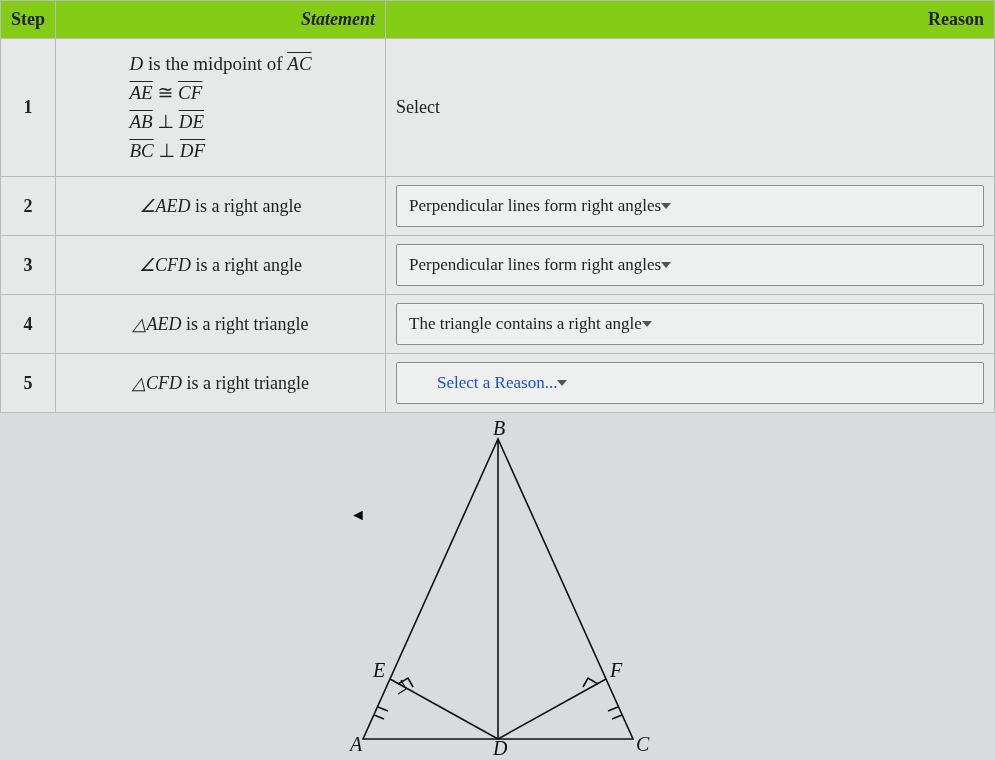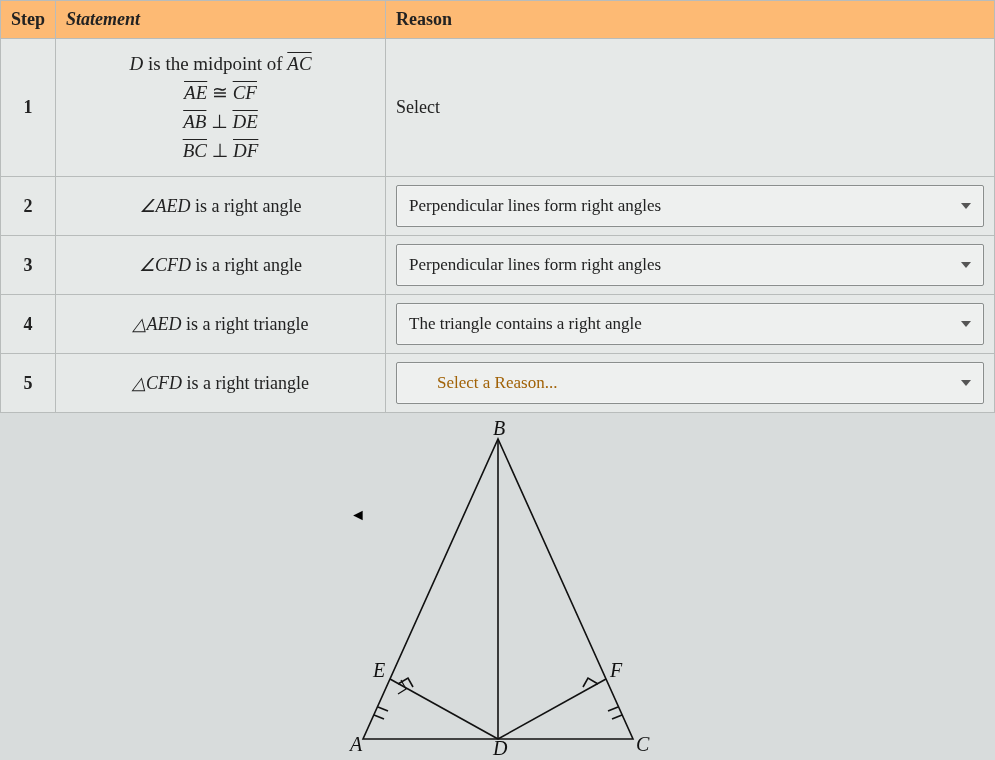--- a/index.html
+++ b/index.html
@@ -17,49 +17,48 @@
     background: #e6e9e8;
   }
   table.proof th, table.proof td {
     border: 1px solid #b8bcbb;
     padding: 8px 10px;
     vertical-align: middle;
     font-size: 18px;
   }
   table.proof th {
     font-weight: 700;
-    text-align: left;
-    background: #fdba74;
+    text-align: right;
+    background: #84cc16;
   }
   th.step-col { width: 54px; text-align: center; }
   th.stmt-col { width: 330px; text-align: center; font-style: italic; }
   th.reason-col { }
   td.step-cell { text-align: center; font-weight: 600; width: 54px; }
   td.stmt-cell { text-align: center; width: 330px; padding: 14px 8px; }
   td.reason-cell { padding: 14px 12px; }
-  .stmt-stack { display: inline-block; text-align: center; }
+  .stmt-stack { display: inline-block; text-align: left; }
   .stmt-line { margin: 6px 0; font-size: 19px; }
   .math { font-style: italic; font-family: Georgia, serif; }
   .over { text-decoration: overline; text-decoration-thickness: 1.2px; }
   .select {
     display: flex;
     align-items: center;
-    justify-content: space-between;
     border: 1px solid #8a8e8d;
     background: #eef0ef;
     padding: 8px 12px;
     font-size: 17px;
     width: 100%;
     height: 42px;
     color: #222;
     cursor: pointer;
     border-radius: 2px;
     box-shadow: inset 0 0 0 1px rgba(255,255,255,0.3);
   }
-  .select.placeholder { color: #a16207; padding-left: 40px; }
+  .select.placeholder { color: #1d4ed8; padding-left: 40px; }
   .caret {
     width: 0; height: 0;
     border-left: 5px solid transparent;
     border-right: 5px solid transparent;
     border-top: 6px solid #555;
   }
   .figure-area {
     display: flex;
     justify-content: center;
     padding-top: 6px;

